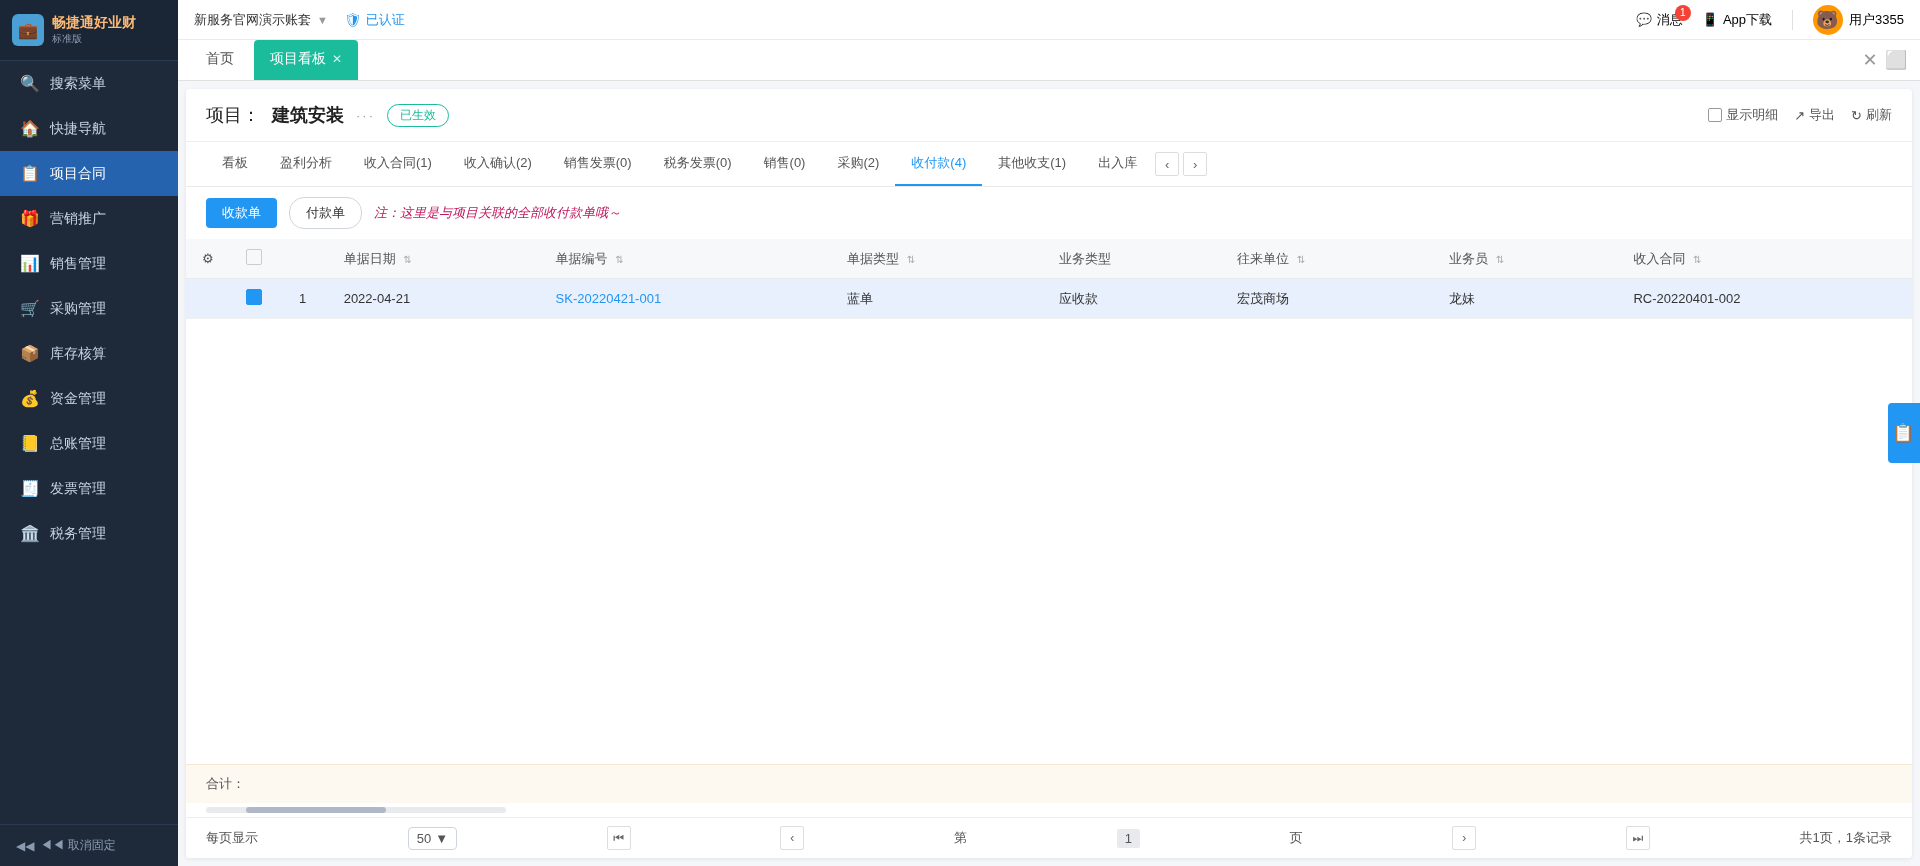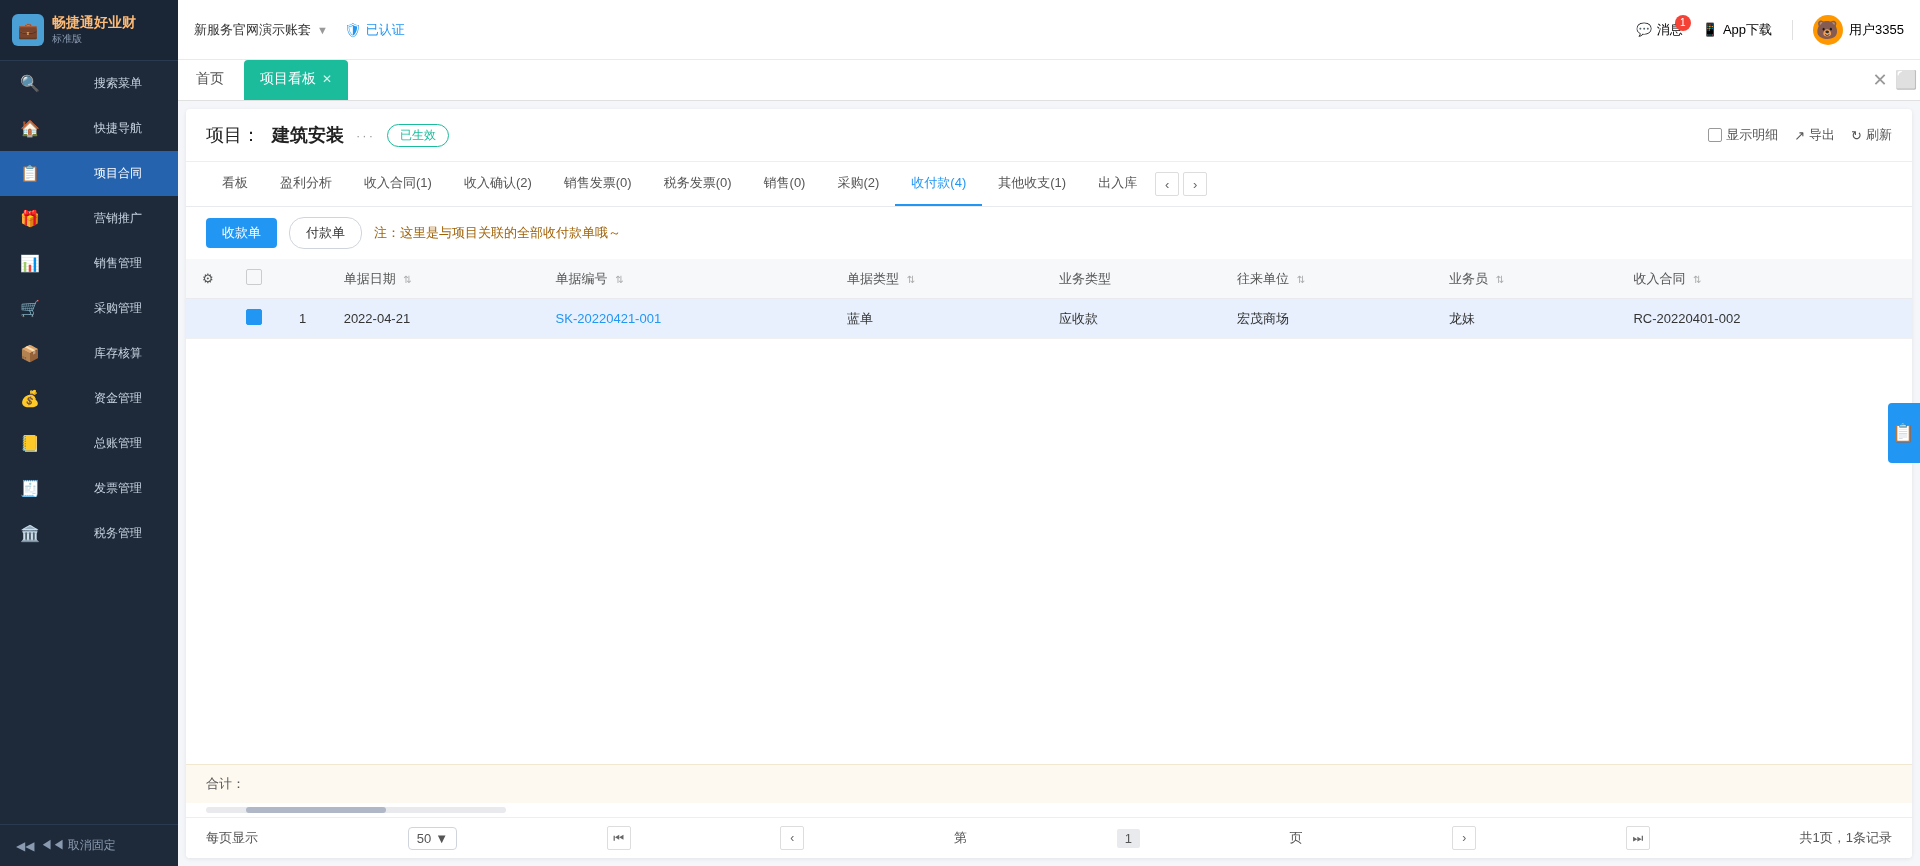--- a/index.html
+++ b/index.html
@@ -45,21 +45,21 @@
       display: flex;
       align-items: center;
       padding: 13px 20px;
       cursor: pointer;
       gap: 10px;
       color: #c8d3e0;
       transition: background 0.2s;
     }
     .sidebar-nav-item.active { background: #2563af; color: #fff; }
     .sidebar-nav-item .nav-icon { font-size: 16px; width: 20px; text-align: center; }
-    .sidebar-nav-item .nav-label { font-size: 12px; margin-left: 44px; }
+    .sidebar-nav-item .nav-label { font-size: 14px; }
     .sidebar-footer {
       padding: 12px 16px;
       color: #8a9ab0;
       font-size: 12px;
       cursor: pointer;
       display: flex;
       align-items: center;
       gap: 6px;
       border-top: 1px solid #2a3a50;
     }
@@ -72,21 +72,21 @@
       background: #f5f6fa;
       overflow: hidden;
     }
 
     
     .topbar {
       background: #fff;
       display: flex;
       align-items: center;
       padding: 16px 16px;
-      height: 60px;
+      height: 40px;
       border-bottom: 1px solid #e8eaed;
       gap: 16px;
     }
     .topbar-account {
       display: flex;
       align-items: center;
       gap: 6px;
       font-size: 13px;
       color: #333;
       cursor: pointer;
@@ -151,21 +151,21 @@
       align-items: center;
       justify-content: center;
       font-size: 18px;
     }
 
     
     .tabbar {
       background: #fff;
       display: flex;
       align-items: center;
-      padding: 0 2px;
+      padding: 0 12px;
       border-bottom: 1px solid #e0e0e0;
       gap: 4px;
     }
     .tab-item {
       padding: 10px 16px;
       cursor: pointer;
       font-size: 14px;
       color: #555;
       border-bottom: 2px solid transparent;
       display: flex;
@@ -290,21 +290,21 @@
     }
     .filter-btn {
       background: white;
       color: #333;
       border: 1px solid #d0d5dd;
       padding: 6px 16px;
       border-radius: 15px;
       cursor: pointer;
       font-size: 13px;
     }
-    .filter-note { color: #a16207; font-size: 13px; }
+    .filter-note { color: #be185d; font-size: 13px; font-style: italic; }
 
     
     .table-container { flex: 1; overflow: auto; }
     .data-table {
       width: 100%;
       border-collapse: collapse;
       font-size: 13px;
     }
     .data-table th {
       background: #f7f8fa;

